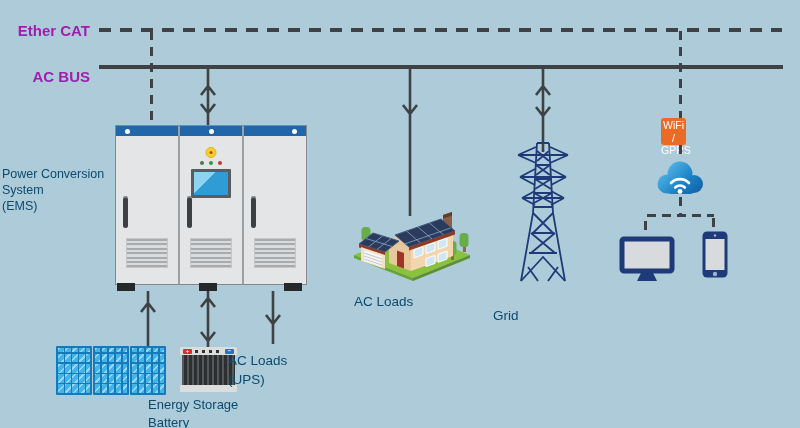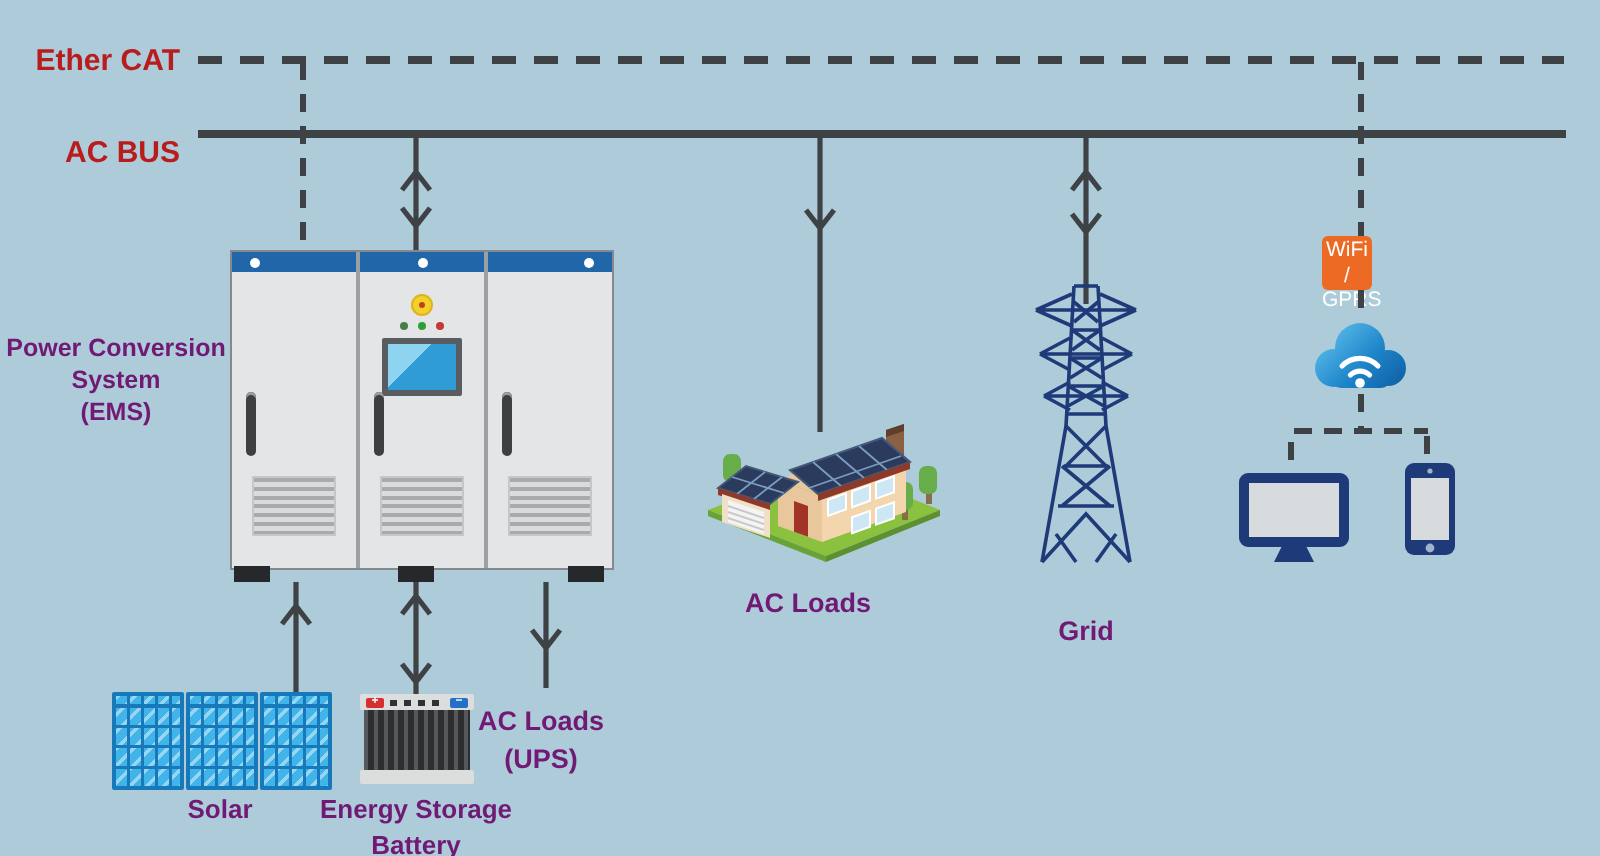--- a/index.html
+++ b/index.html
@@ -1,20 +1,20 @@
 <!DOCTYPE html>
 <html><head>
 <meta charset="utf-8">
 <style>
   html,body{margin:0;padding:0;overflow:hidden;}
   body{font-family:"Liberation Sans", sans-serif;}
   .stage{position:relative;width:800px;height:428px;background:#aecbd9;overflow:hidden;}
   .abs{position:absolute;}
-  .lbl{color:#701a75;font-size:13px;line-height:1.4;text-align:center;white-space:pre-line;font-weight:bold;}
-  .buslbl{color:#b91c1c;font-weight:bold;font-size:15px;text-align:right;white-space:nowrap;}
+  .lbl{color:#0c4a6e;font-size:13px;line-height:1.4;text-align:left;white-space:pre-line;}
+  .buslbl{color:#a21caf;font-weight:bold;font-size:15px;text-align:right;white-space:nowrap;}
   .hline{height:4px;background:#3e4245;}
   .hdash-lg{height:4px;background:repeating-linear-gradient(90deg,#3e4245 0 12px,rgba(0,0,0,0) 12px 21px);}
   .vdash{width:3px;background:repeating-linear-gradient(180deg,#3e4245 0 9px,rgba(0,0,0,0) 9px 16px);}
   .hdash{height:3px;background:repeating-linear-gradient(90deg,#3e4245 0 9px,rgba(0,0,0,0) 9px 15px);}
   .arrow{stroke:#3e4245;stroke-width:2.6;fill:none;}
   
   .cabinet{left:115px;top:125px;width:190px;height:158px;border:1px solid #85898d;background:#9aa0a4;display:flex;gap:2px;}
   .panel{flex:1;background:#e4e5e6;position:relative;}
   .phead{position:absolute;top:0;left:0;right:0;height:10px;background:#2166a8;}
   .pdot{position:absolute;top:2.5px;width:5px;height:5px;border-radius:50%;background:#fff;}
@@ -115,21 +115,20 @@
   <svg class="abs" style="left:197px;top:291px;" width="22" height="56">
     <path class="arrow" d="M11,0 V56 M4,16 L11,7 L18,16 M4,41 L11,50 L18,41"></path>
   </svg>
   <svg class="abs" style="left:262px;top:291px;" width="22" height="53">
     <path class="arrow" d="M11,0 V53 M4,24 L11,33 L18,24"></path>
   </svg>
 
   <div class="abs smodule" style="left:56px;"></div>
   <div class="abs smodule" style="left:93px;"></div>
   <div class="abs smodule" style="left:130px;"></div>
-  <div class="abs lbl" style="left:60px;top:396px;width:100px;">Solar</div>
 
   <div class="abs bat">
     <div class="bat-cap">
       <span class="term term-p">+</span>
       <span class="bat-dots"></span>
       <span class="term term-n">−</span>
     </div>
     <div class="bat-body"></div>
     <div class="bat-base"></div>
   </div>

